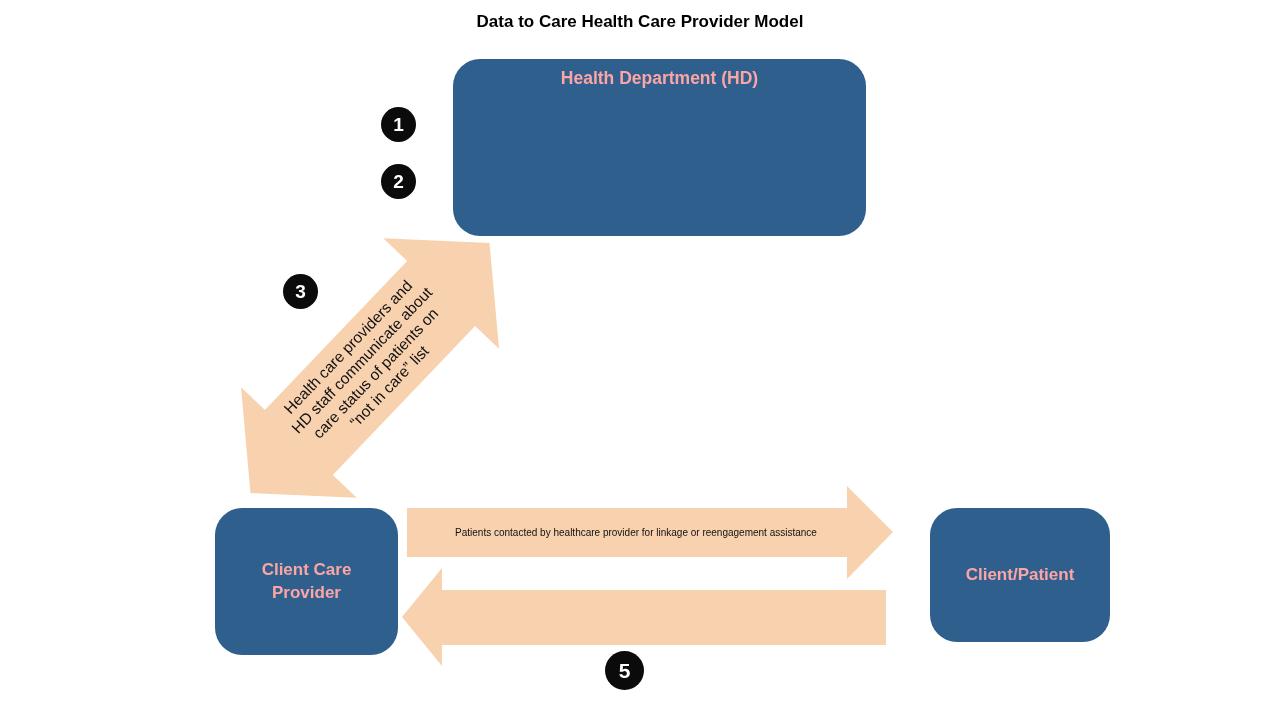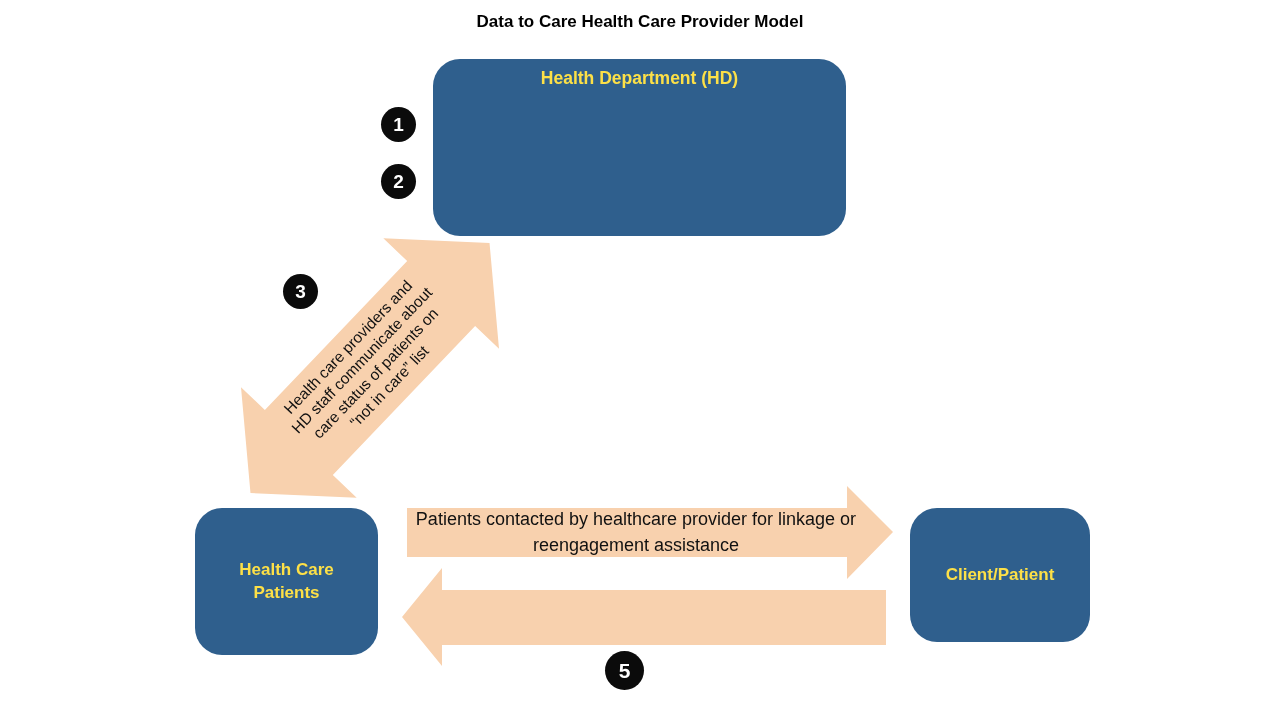--- a/index.html
+++ b/index.html
@@ -29,22 +29,23 @@
   }
   .arrow-layer text {
     font-family: "Liberation Sans", sans-serif;
     font-size: 15.5px;
     fill: #111111;
   }
   .node-box {
     position: absolute;
     background: #2F5F8D;
     border-radius: 27px;
-    color: #fde047;
+    color: #fca5a5;
     z-index: 2;
+    margin-left: 20px;
   }
   .hd-box { left: 433px; top: 59px; width: 413px; height: 177px; }
   .hd-title {
     position: absolute;
     left: 0; right: 0; top: 9px;
     text-align: center;
     font-size: 17.5px;
     font-weight: bold;
   }
   .hd-step {
@@ -90,21 +91,21 @@
   .badge-1 { left: 381px; top: 107px; }
   .badge-2 { left: 381px; top: 164px; }
   .badge-3 { left: 283px; top: 274px; }
   .badge-5 { left: 605px; top: 651px; width: 39px; height: 39px; font-size: 21px; }
   .arrow-label {
     position: absolute;
     display: flex;
     align-items: center;
     justify-content: center;
     text-align: center;
-    font-size: 18px;
+    font-size: 10px;
     line-height: 1.42;
     color: #111111;
     z-index: 2;
   }
   .right-arrow-label { left: 410px; top: 509px; width: 452px; height: 48px; }
   .left-arrow-label  { left: 442px; top: 592px; width: 444px; height: 50px; }
 </style>
 </head>
 <body>
 
@@ -126,21 +127,21 @@
       <text x="0" y="32" text-anchor="middle">“not in care” list</text>
     </g>
   </svg>
 
   <div class="node-box hd-box">
     <div class="hd-title">Health Department (HD)</div>
   </div>
 
   <div class="node-box provider-box">
     <div class="node-label-wrap">
-      <div class="node-label">Health Care Patients</div>
+      <div class="node-label">Client Care Provider</div>
     </div>
   </div>
 
   <div class="node-box client-box">
     <div class="node-label-wrap">
       <div class="node-label">Client/Patient</div>
     </div>
   </div>
 
   <div class="arrow-label right-arrow-label">Patients contacted by healthcare provider for linkage or reengagement assistance</div>

